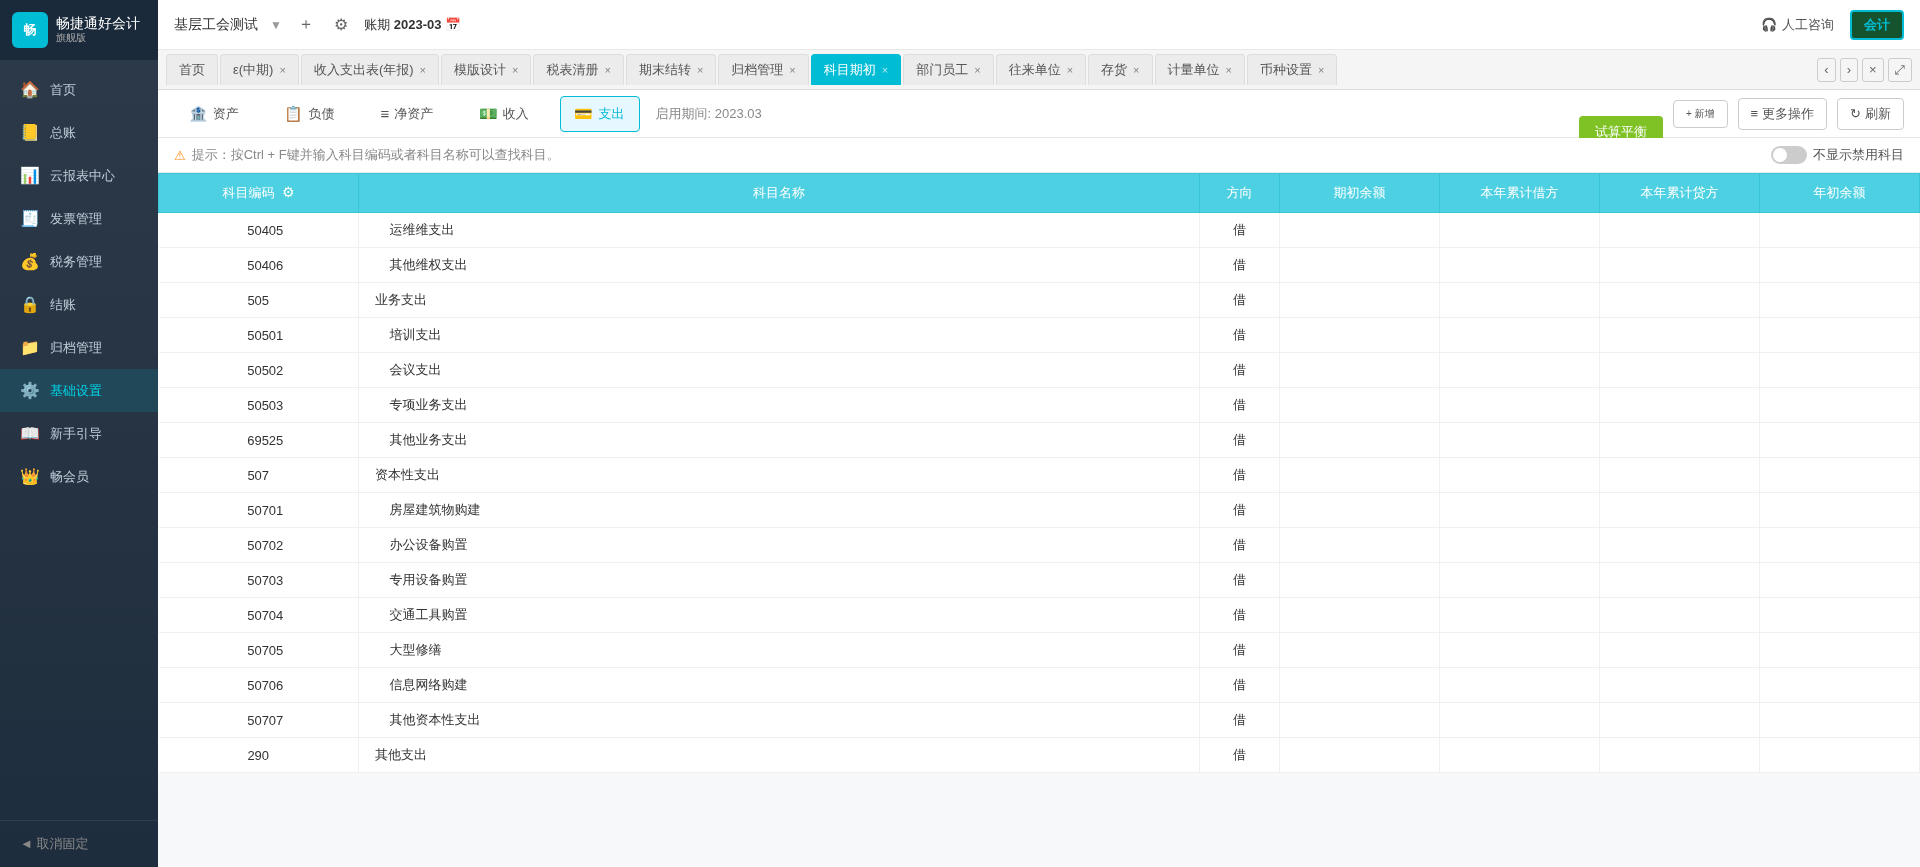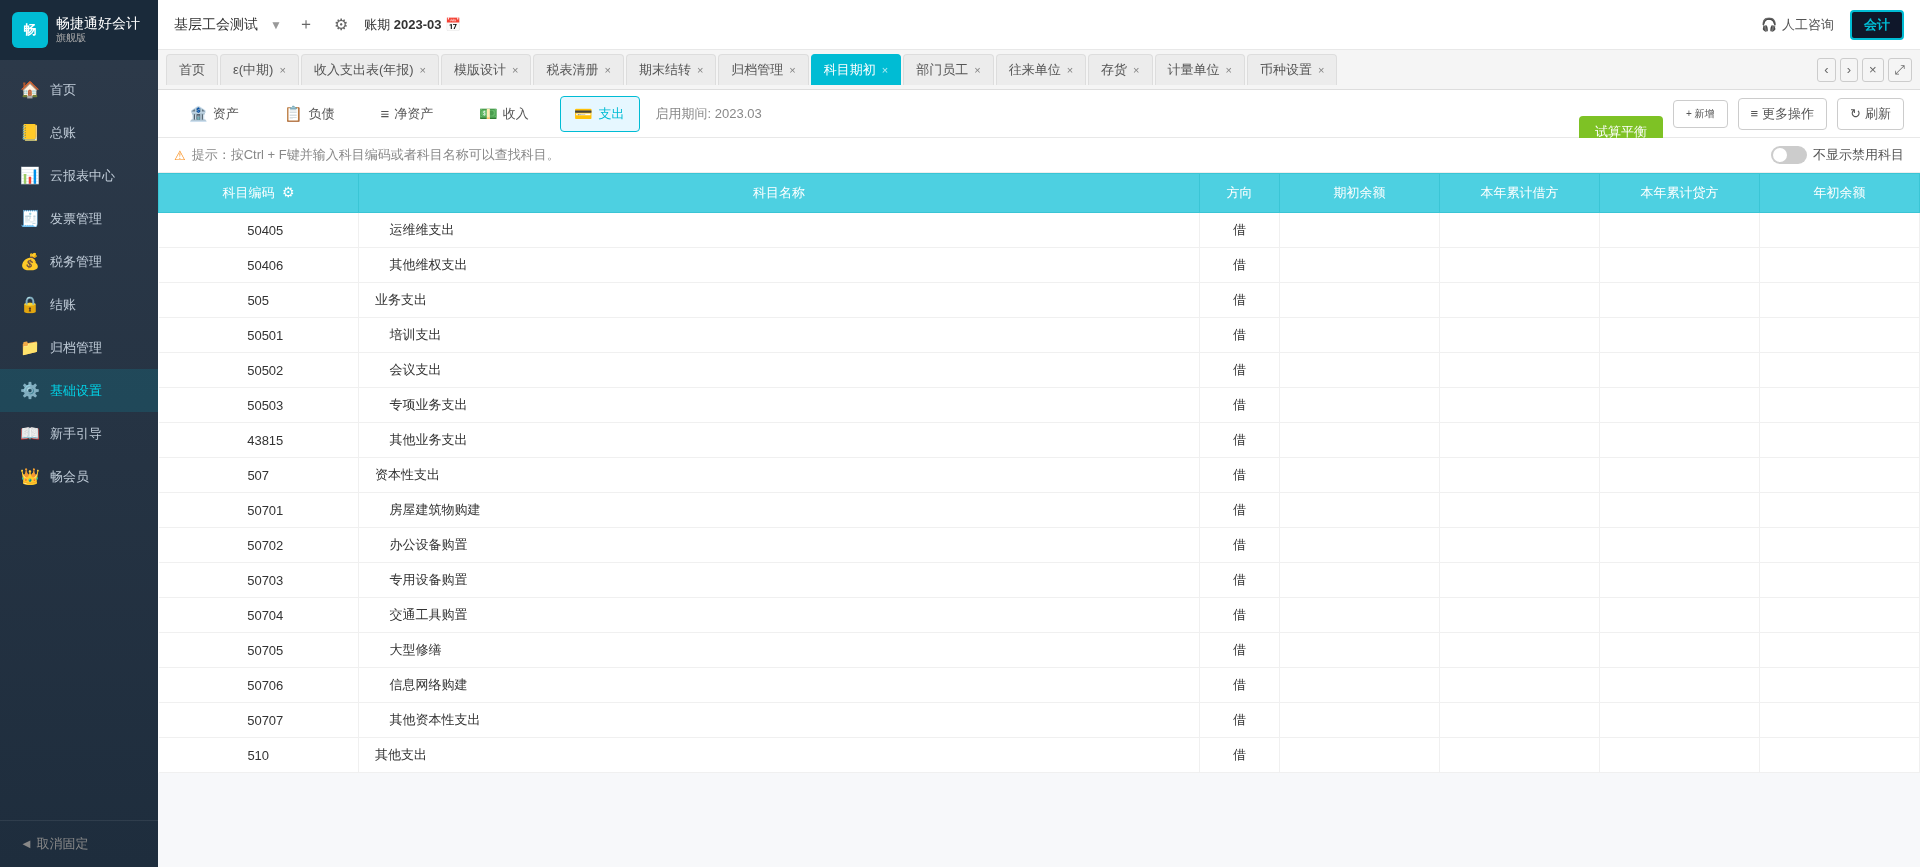--- a/index.html
+++ b/index.html
@@ -44,21 +44,21 @@
       flex-shrink: 0;
     }
     .topbar-title { font-size: 14px; color: #333; font-weight: 500; }
     .topbar-arrow { color: #999; font-size: 12px; cursor: pointer; }
     .topbar-icon { color: #666; font-size: 16px; cursor: pointer; padding: 4px; }
     .topbar-period { font-size: 13px; color: #555; }
     .topbar-period span { color: #333; font-weight: 500; }
     .topbar-right { margin-left: auto; display: flex; align-items: center; gap: 16px; }
     .topbar-consult { display: flex; align-items: center; gap: 4px; color: #555; cursor: pointer; font-size: 13px; }
     .account-btn {
-      border: 2px solid #00bcd4; color: #00bcd4; background: #0f172a;
+      border: 2px solid #00bcd4; color: #00bcd4; background: #14532d;
       padding: 4px 12px; border-radius: 4px; cursor: pointer; font-size: 13px; font-weight: 600;
     }
 
     
     #tabbar {
       height: 40px; background: #f5f5f5; display: flex; align-items: center;
       padding: 0 8px; gap: 2px; border-bottom: 1px solid #ddd; flex-shrink: 0;
       overflow-x: auto;
     }
     #tabbar::-webkit-scrollbar { height: 3px; }
@@ -406,21 +406,21 @@
             <tr class="row-child">
     <td>50503</td>
     <td>&nbsp;&nbsp;&nbsp;&nbsp;专项业务支出</td>
     <td>借</td>
     <td></td>
     <td></td>
     <td></td>
     <td></td>
   </tr>
             <tr class="row-child">
-    <td>43815</td>
+    <td>69525</td>
     <td>&nbsp;&nbsp;&nbsp;&nbsp;其他业务支出</td>
     <td>借</td>
     <td></td>
     <td></td>
     <td></td>
     <td></td>
   </tr>
             <tr class="row-parent">
     <td>507</td>
     <td>资本性支出</td>
@@ -487,21 +487,21 @@
             <tr class="row-child">
     <td>50707</td>
     <td>&nbsp;&nbsp;&nbsp;&nbsp;其他资本性支出</td>
     <td>借</td>
     <td></td>
     <td></td>
     <td></td>
     <td></td>
   </tr>
             <tr class="row-parent">
-    <td>510</td>
+    <td>290</td>
     <td>其他支出</td>
     <td>借</td>
     <td></td>
     <td></td>
     <td></td>
     <td></td>
   </tr>
           </tbody>
       </table>
     </div>

